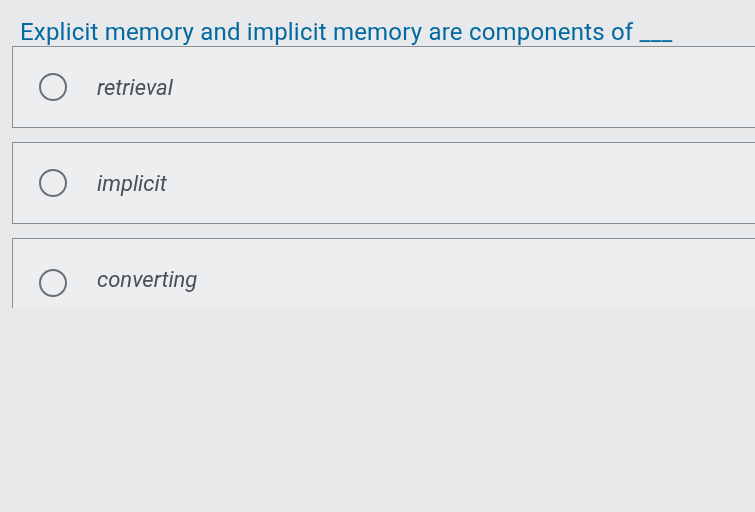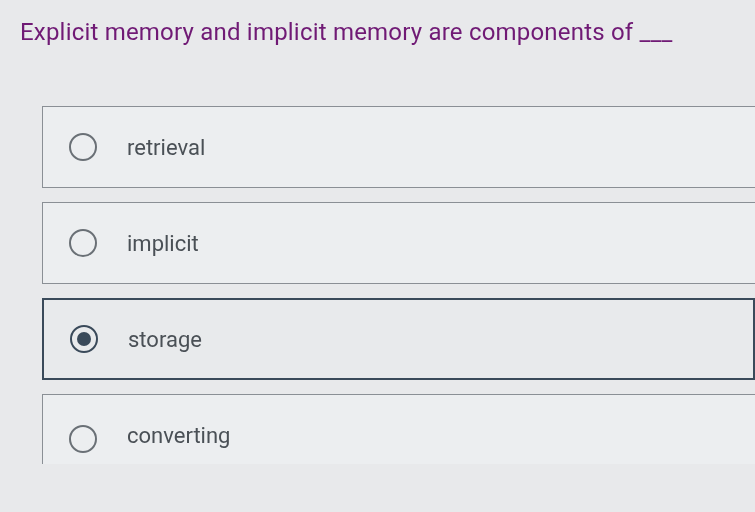--- a/index.html
+++ b/index.html
@@ -10,28 +10,28 @@
     body {
       font-family: -apple-system, BlinkMacSystemFont, "Segoe UI", Roboto, Helvetica, Arial, sans-serif;
       background: #e8e9eb;
       width: 755px;
       height: 512px;
       overflow: hidden;
       padding: 0;
     }
     .question-text {
       font-size: 24px;
-      color: #701a75;
+      color: #0369a1;
       padding: 18px 20px 0 20px;
       font-weight: 400;
       letter-spacing: 0.2px;
     }
     .options-container {
-      margin-top: 60px;
-      padding-left: 42px;
+      padding-left: 12px;
+      font-style: italic;
     }
     .option {
       display: flex;
       align-items: center;
       border: 1px solid #8a8f95;
       background: #eceef0;
       height: 82px;
       margin-bottom: 14px;
       padding-left: 26px;
       cursor: pointer;
@@ -94,26 +94,20 @@
     <div class="option-label">retrieval</div>
   </div>
 
   <div class="option">
     <div class="radio-outer">
       
     </div>
     <div class="option-label">implicit</div>
   </div>
 
-  <div class="option selected">
-    <div class="radio-outer">
-      <div class="radio-inner"></div>
-    </div>
-    <div class="option-label">storage</div>
-  </div>
 
   <div class="option last">
     <div class="radio-outer">
       
     </div>
     <div class="option-label">converting</div>
   </div>
 
 </div>
 

